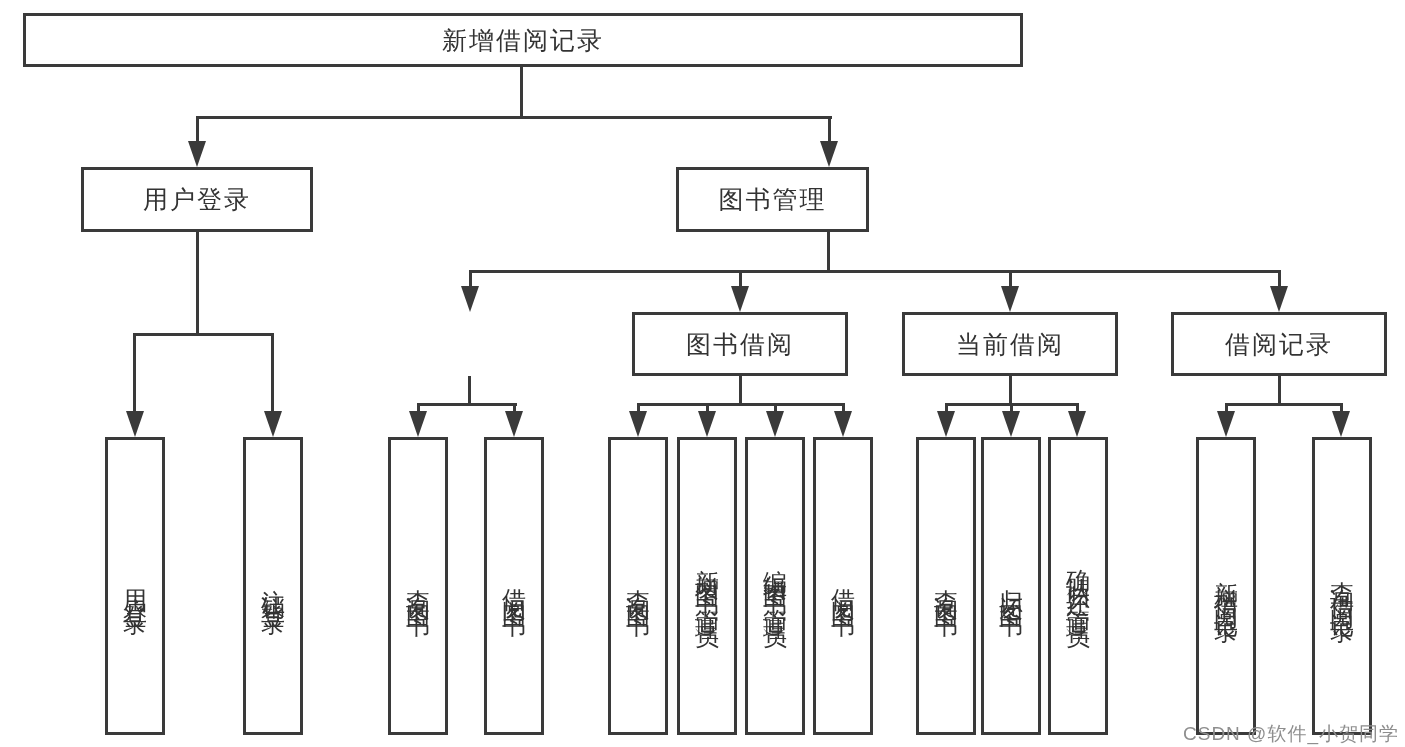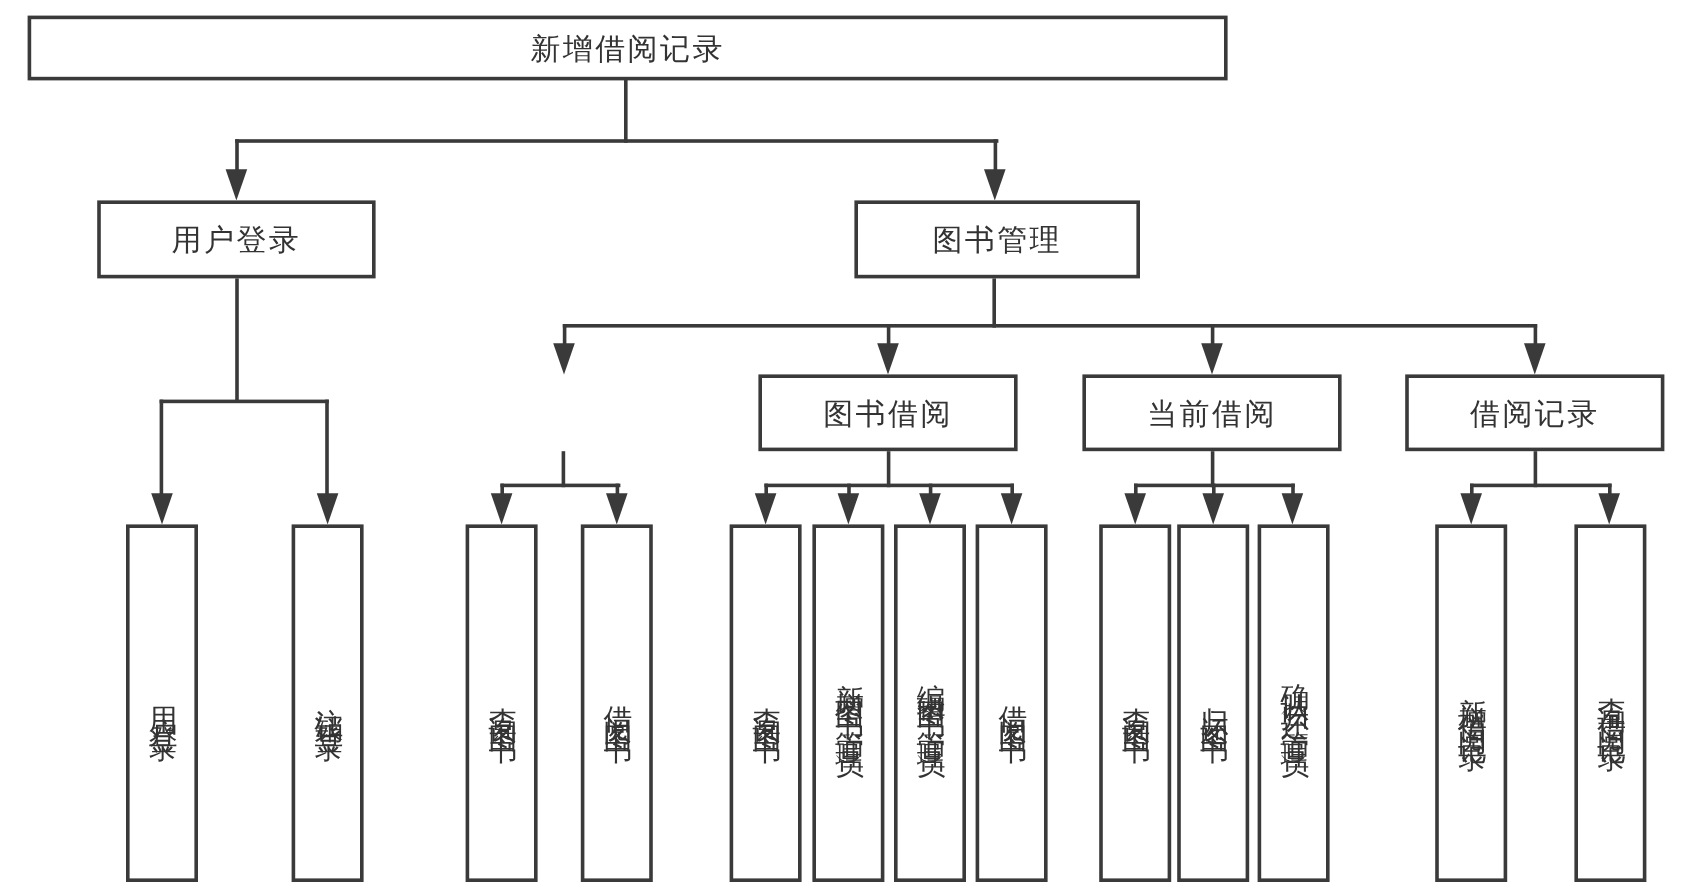--- a/index.html
+++ b/index.html
@@ -50,21 +50,21 @@
   <div class="box" style="left:23px;top:13px;width:1000px;height:54px">新增借阅记录</div>
 
   <div class="vline" style="left:520px;top:65px;height:54px"></div>
   <div class="hline" style="left:196px;top:116px;width:636px"></div>
   <div class="vline" style="left:196px;top:116px;height:27px"></div>
   <div class="arrow" style="left:188px;top:141px"></div>
   <div class="vline" style="left:828px;top:116px;height:27px"></div>
   <div class="arrow" style="left:820px;top:141px"></div>
 
   <div class="box" style="left:81px;top:167px;width:232px;height:65px">用户登录</div>
-  <div class="box" style="left:712px;top:167px;width:238px;height:65px">图书管理</div>
+  <div class="box" style="left:676px;top:167px;width:193px;height:65px">图书管理</div>
 
   <div class="vline" style="left:196px;top:232px;height:103px"></div>
   <div class="hline" style="left:133px;top:333px;width:141px"></div>
   <div class="vline" style="left:133px;top:333px;height:80px"></div>
   <div class="arrow" style="left:126px;top:411px"></div>
   <div class="vline" style="left:271px;top:333px;height:80px"></div>
   <div class="arrow" style="left:264px;top:411px"></div>
 
   <div class="leaf" style="left:105px;top:437px;width:60px;height:298px">
     <span>用户登录</span>
@@ -152,14 +152,15 @@
   <div class="vline" style="left:1340px;top:403px;height:12px"></div>
   <div class="arrow" style="left:1332px;top:411px"></div>
 
   <div class="leaf" style="left:1196px;top:437px;width:60px;height:298px">
     <span>新增借阅记录</span>
   </div>
   <div class="leaf" style="left:1312px;top:437px;width:60px;height:298px">
     <span>查询借阅记录</span>
   </div>
 
+  <div class="watermark">CSDN @软件_小贺同学</div>
 
 </div>
 
 </body></html>

